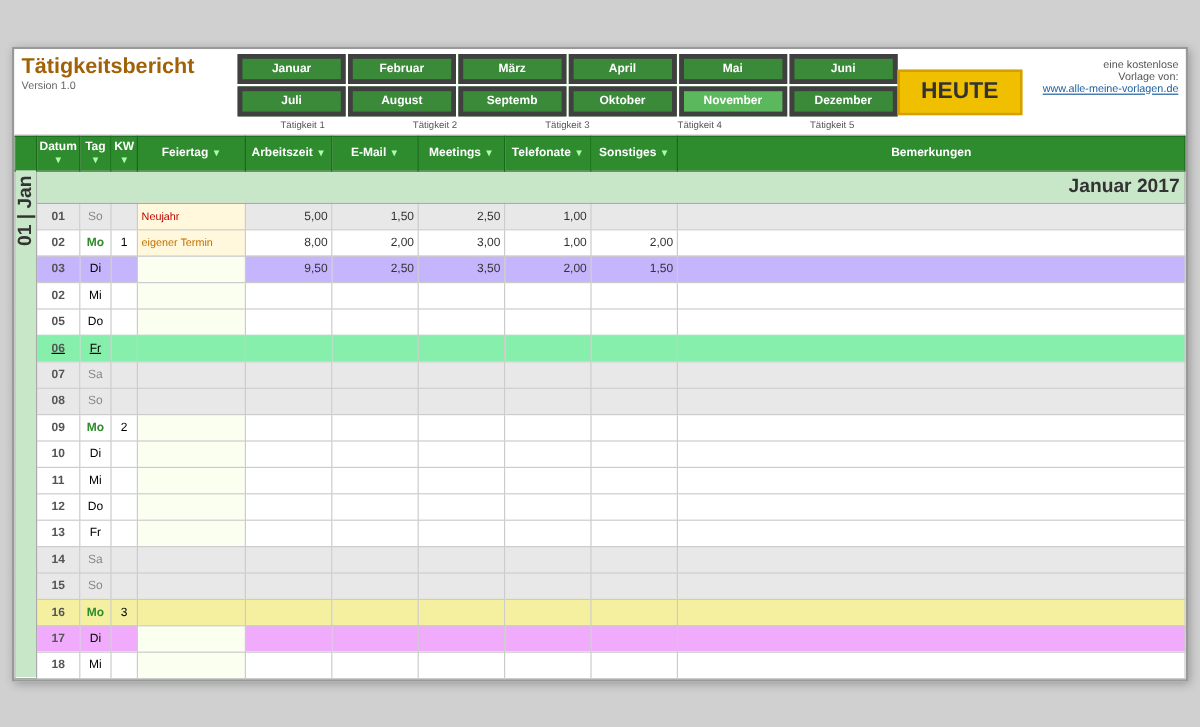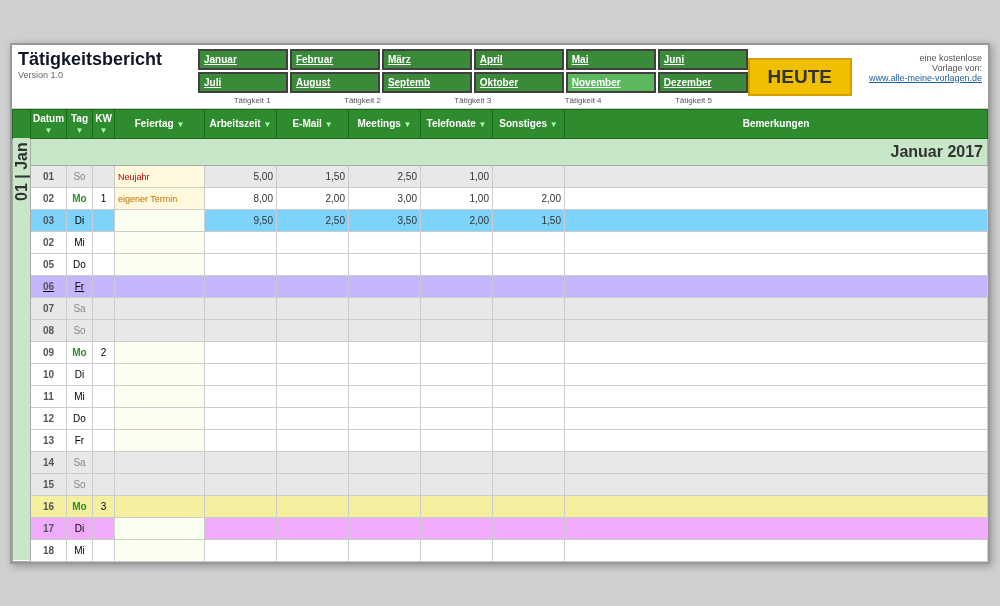--- a/index.html
+++ b/index.html
@@ -27,21 +27,21 @@
       background: white;
       padding: 4px 6px 2px 6px;
       border-bottom: 1px solid #ccc;
     }
     .title-block {
       flex: 0 0 180px;
     }
     .title-block .title {
       font-size: 18px;
       font-weight: bold;
-      color: #0f172a;
+      color: #a16207;
     }
     .title-block .year {
       font-size: 22px;
       font-weight: bold;
       color: #2e6b2e;
     }
     .title-block .version {
       font-size: 9px;
       color: #666;
     }
@@ -52,26 +52,26 @@
       gap: 2px;
     }
     .month-row {
       display: flex;
       gap: 2px;
     }
     .month-btn {
       flex: 1;
       background: #3a8a3a;
       color: white;
+      text-align: center;
       padding: 3px 4px;
       font-size: 10px;
       font-weight: bold;
       cursor: pointer;
-      border: 2px solid #404040;
-      text-decoration: underline;
+      border: 4px solid #404040;
     }
     .month-btn.active {
       background: #5cb85c;
     }
     .taetigkeiten-row {
       display: flex;
       gap: 2px;
     }
     .taet-label {
       flex: 1;
@@ -264,21 +264,21 @@
             <td style="text-align: center; color: rgb(46, 139, 46); font-weight: bold;">Mo</td>
             <td style="text-align: center;">1</td>
             <td style="background: rgb(255, 248, 220);"><span class="eigener-text">eigener Termin</span></td>
             <td class="num-cell">8,00</td>
             <td class="num-cell">2,00</td>
             <td class="num-cell">3,00</td>
             <td class="num-cell">1,00</td>
             <td class="num-cell">2,00</td>
             <td></td>
           </tr>
-          <tr class="data-row" style="background: #7dd3fc;">
+          <tr class="data-row" style="background: #c4b5fd;">
             <td class="cell-datum" style="text-align: center;">03</td>
             <td style="text-align: center; font-weight: normal;">Di</td>
             <td style="text-align: center;"></td>
             <td style="background: rgb(250, 255, 240);"></td>
             <td class="num-cell">9,50</td>
             <td class="num-cell">2,50</td>
             <td class="num-cell">3,50</td>
             <td class="num-cell">2,00</td>
             <td class="num-cell">1,50</td>
             <td></td>
@@ -300,21 +300,21 @@
             <td style="text-align: center; font-weight: normal;">Do</td>
             <td style="text-align: center;"></td>
             <td style="background: rgb(250, 255, 240);"></td>
             <td class="num-cell"></td>
             <td class="num-cell"></td>
             <td class="num-cell"></td>
             <td class="num-cell"></td>
             <td class="num-cell"></td>
             <td></td>
           </tr>
-          <tr class="data-row" style="background: #c4b5fd; text-decoration: underline;">
+          <tr class="data-row" style="background: #86efac; text-decoration: underline;">
             <td class="cell-datum" style="text-align: center;">06</td>
             <td style="text-align: center; font-weight: normal;">Fr</td>
             <td style="text-align: center;"></td>
             <td></td>
             <td class="num-cell"></td>
             <td class="num-cell"></td>
             <td class="num-cell"></td>
             <td class="num-cell"></td>
             <td class="num-cell"></td>
             <td></td>

